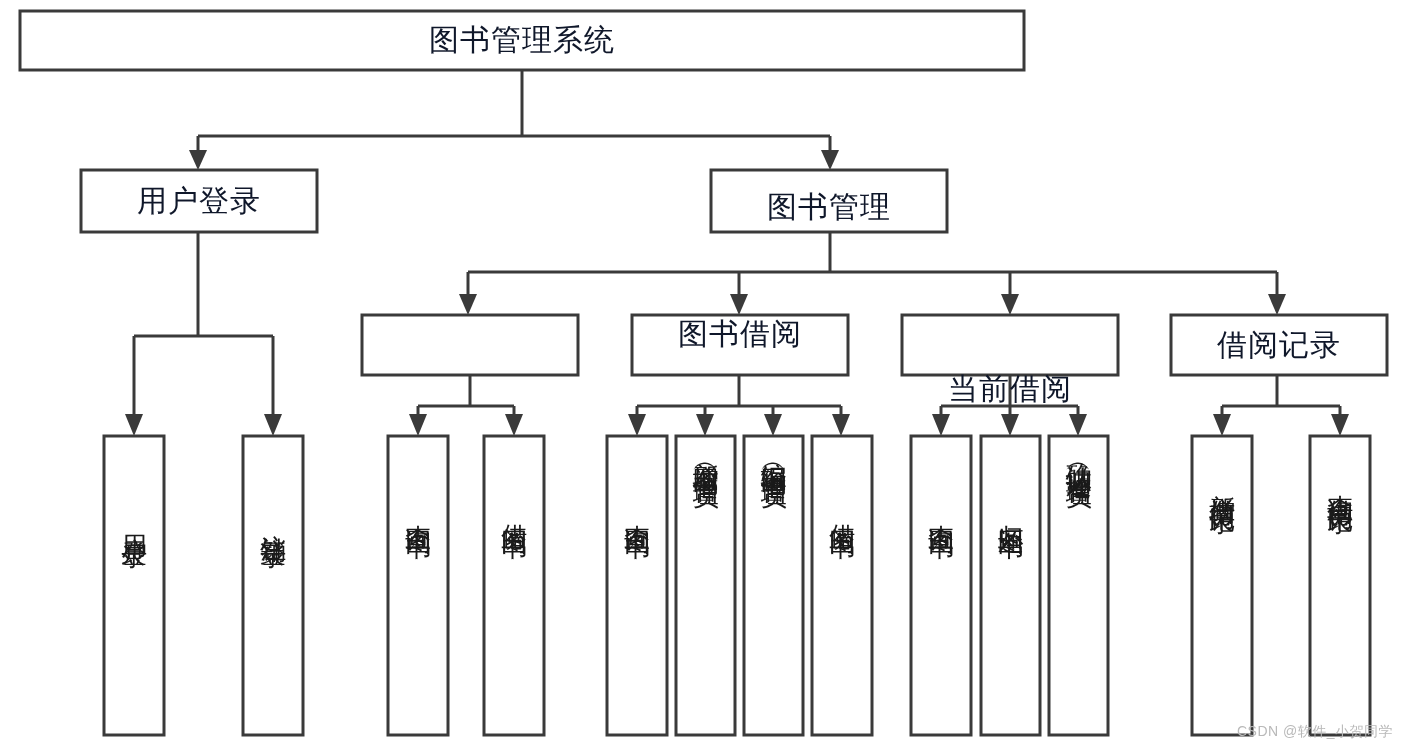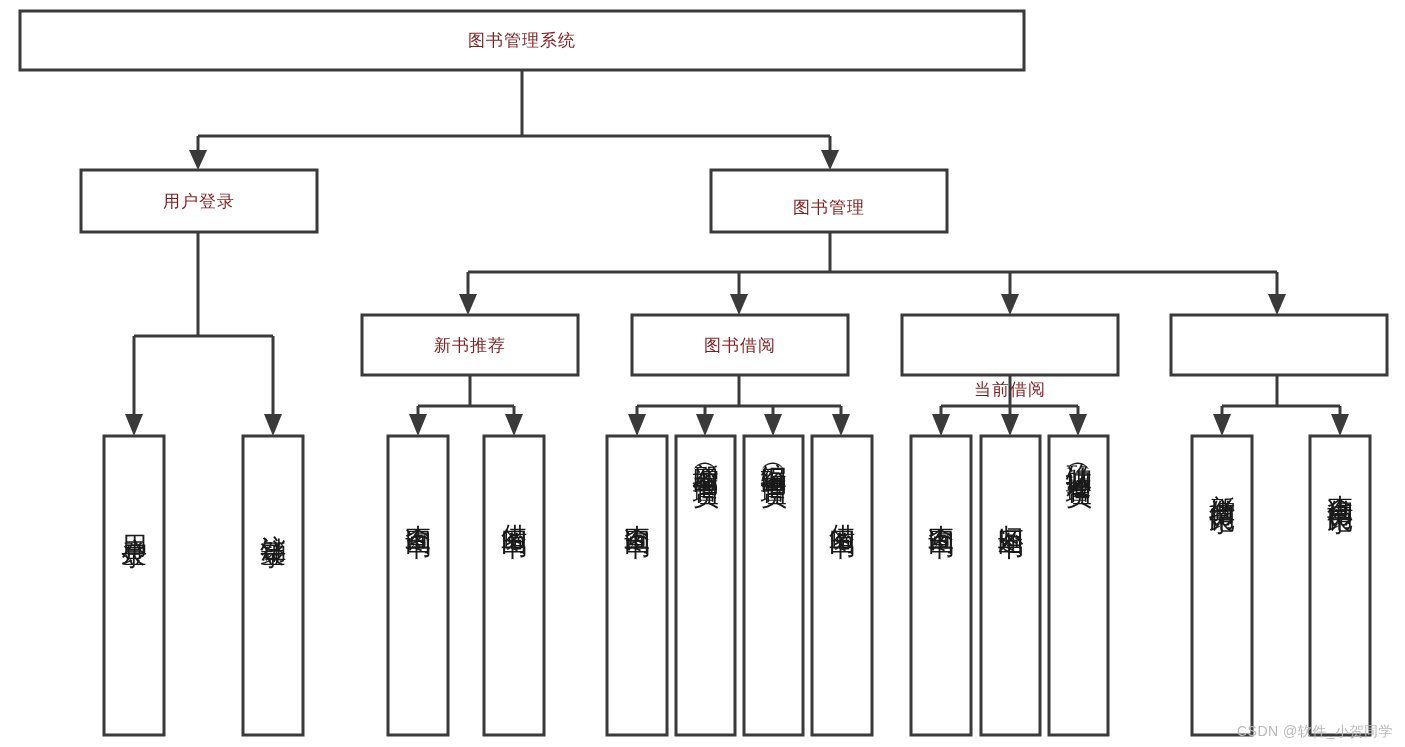--- a/index.html
+++ b/index.html
@@ -59,22 +59,22 @@
   }
   .horiz-text-wrap {
     position: absolute;
     display: flex;
     align-items: center;
     justify-content: center;
     pointer-events: none;
   }
   .horiz-text {
     font-family: "Liberation Sans", "DejaVu Sans", sans-serif;
-    font-size: 17px;
-    color: #7f1d1d;
+    font-size: 30px;
+    color: #0f172a;
     white-space: nowrap;
     letter-spacing: 1px;
   }
   #watermark {
     position: absolute;
     right: 12px;
     bottom: 6px;
     font-family: "Liberation Sans", "DejaVu Sans", sans-serif;
     font-size: 14px;
     color: #b9b9b9;
@@ -199,29 +199,29 @@
     <span class="horiz-text">图书管理系统</span>
   </div>
 
   <div class="horiz-text-wrap" style="left:81px; top:170px; width:236px; height:62px;">
     <span class="horiz-text">用户登录</span>
   </div>
   <div class="horiz-text-wrap" style="left:711px; top:170px; width:236px; height:74px;">
     <span class="horiz-text">图书管理</span>
   </div>
 
-  <div class="horiz-text-wrap" style="left:362px; top:315px; width:216px; height:60px;">
-    <span class="horiz-text">新书推荐</span>
-  </div>
-  <div class="horiz-text-wrap" style="left:632px; top:315px; width:216px; height:60px;text-align:center;">
+  <div class="horiz-text-wrap" style="left:632px; top:304px; width:216px; height:60px;text-align:center;">
     <span class="horiz-text">图书借阅</span>
   </div>
   <div class="horiz-text-wrap" style="left:902px; top:315px; width:216px; height:60px;margin-top:44px;">
     <span class="horiz-text">当前借阅</span>
   </div>
+  <div class="horiz-text-wrap" style="left:1171px; top:315px; width:216px; height:60px;">
+    <span class="horiz-text">借阅记录</span>
+  </div>
 
   <div class="vert-text-wrap" style="left:104px; top:436px; width:60px; height:299px; padding-top:78px;">
     <span class="vert-text">用户登录</span>
   </div>
   <div class="vert-text-wrap" style="left:243px; top:436px; width:60px; height:299px; padding-top:78px;">
     <span class="vert-text">注销登录</span>
   </div>
 
   <div class="vert-text-wrap" style="left:388px; top:436px; width:60px; height:299px; padding-top:68px;">
     <span class="vert-text">查询图书</span>

